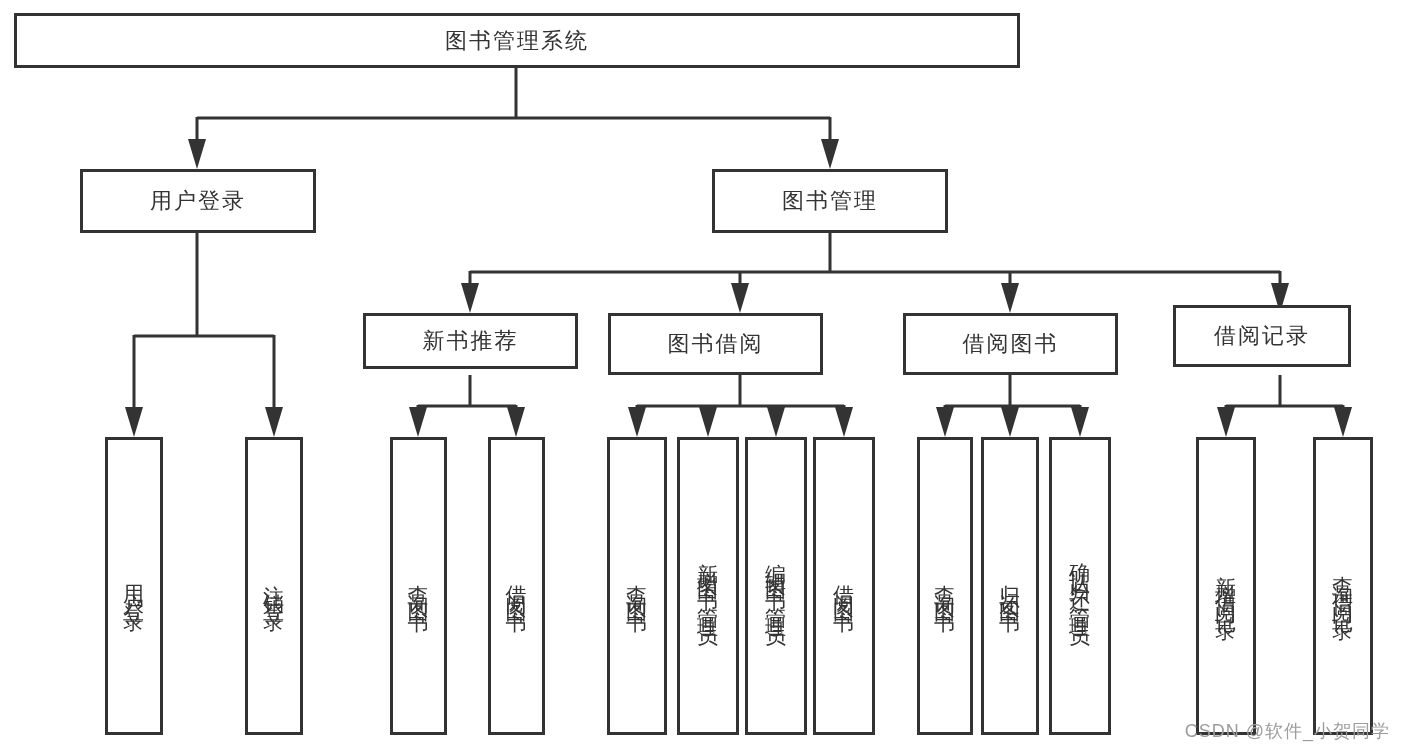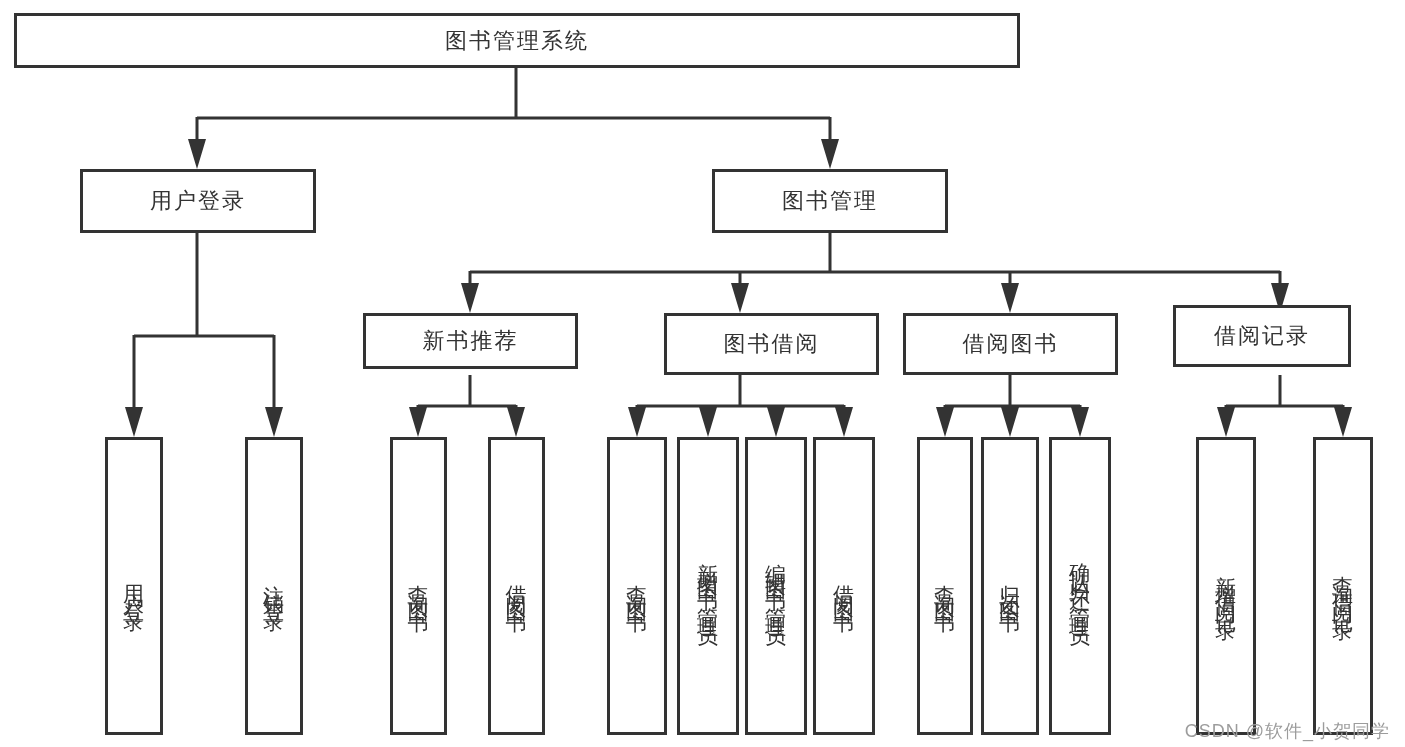--- a/index.html
+++ b/index.html
@@ -81,21 +81,21 @@
   <div class="node h" style="left:80px; top:169px; width:236px; height:64px">
     <span class="lbl">用户登录</span>
   </div>
   <div class="node h" style="left:712px; top:169px; width:236px; height:64px">
     <span class="lbl">图书管理</span>
   </div>
 
   <div class="node h" style="left:363px; top:313px; width:215px; height:56px">
     <span class="lbl">新书推荐</span>
   </div>
-  <div class="node h" style="left:664px; top:313px; width:215px; height:62px">
+  <div class="node h" style="left:608px; top:313px; width:215px; height:62px">
     <span class="lbl">图书借阅</span>
   </div>
   <div class="node h" style="left:903px; top:313px; width:215px; height:62px">
     <span class="lbl">借阅图书</span>
   </div>
   <div class="node h" style="left:1173px; top:305px; width:178px; height:62px">
     <span class="lbl">借阅记录</span>
   </div>
 
   <div class="node v" style="left:105px; top:437px; width:58px; height:298px">

